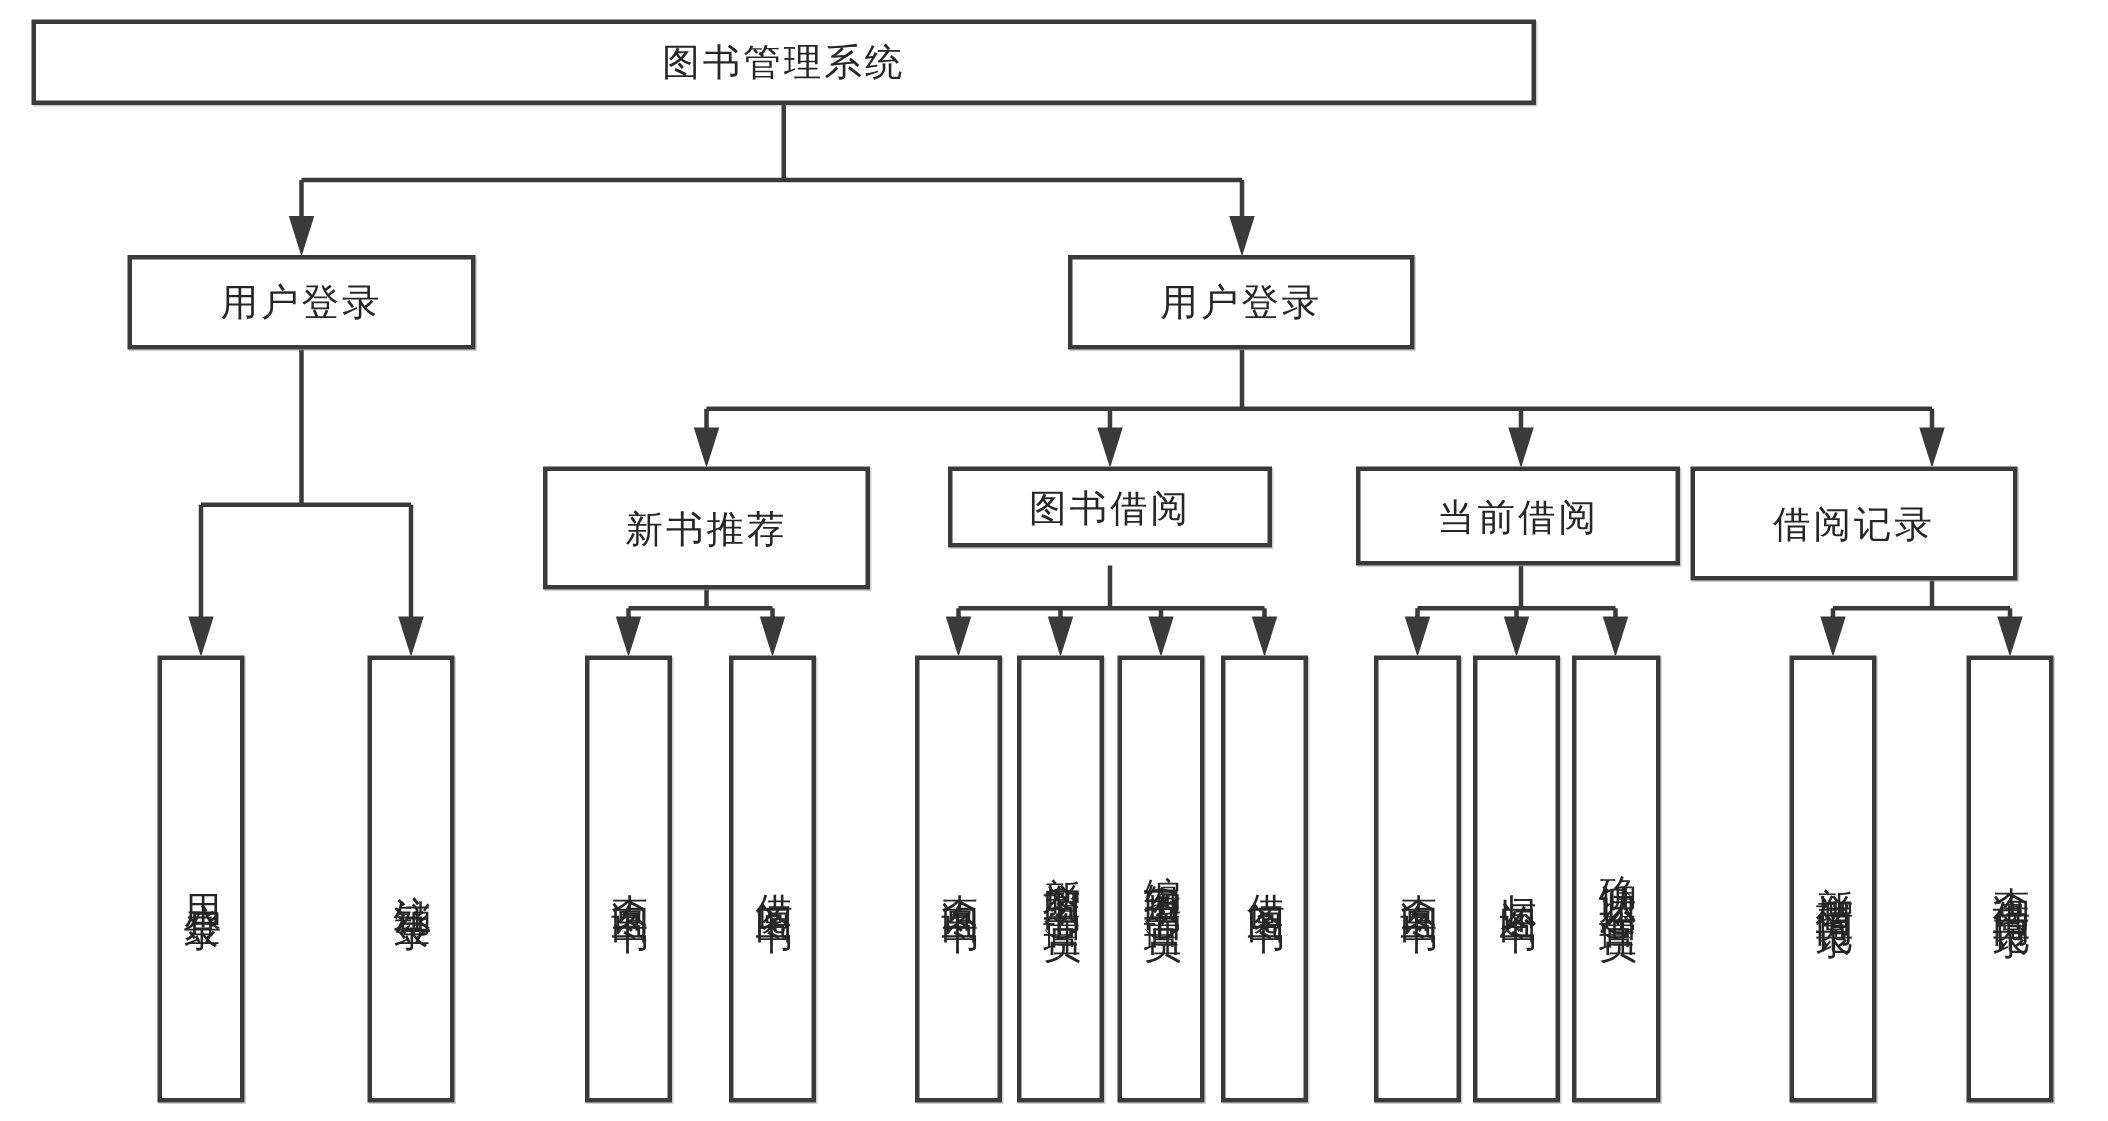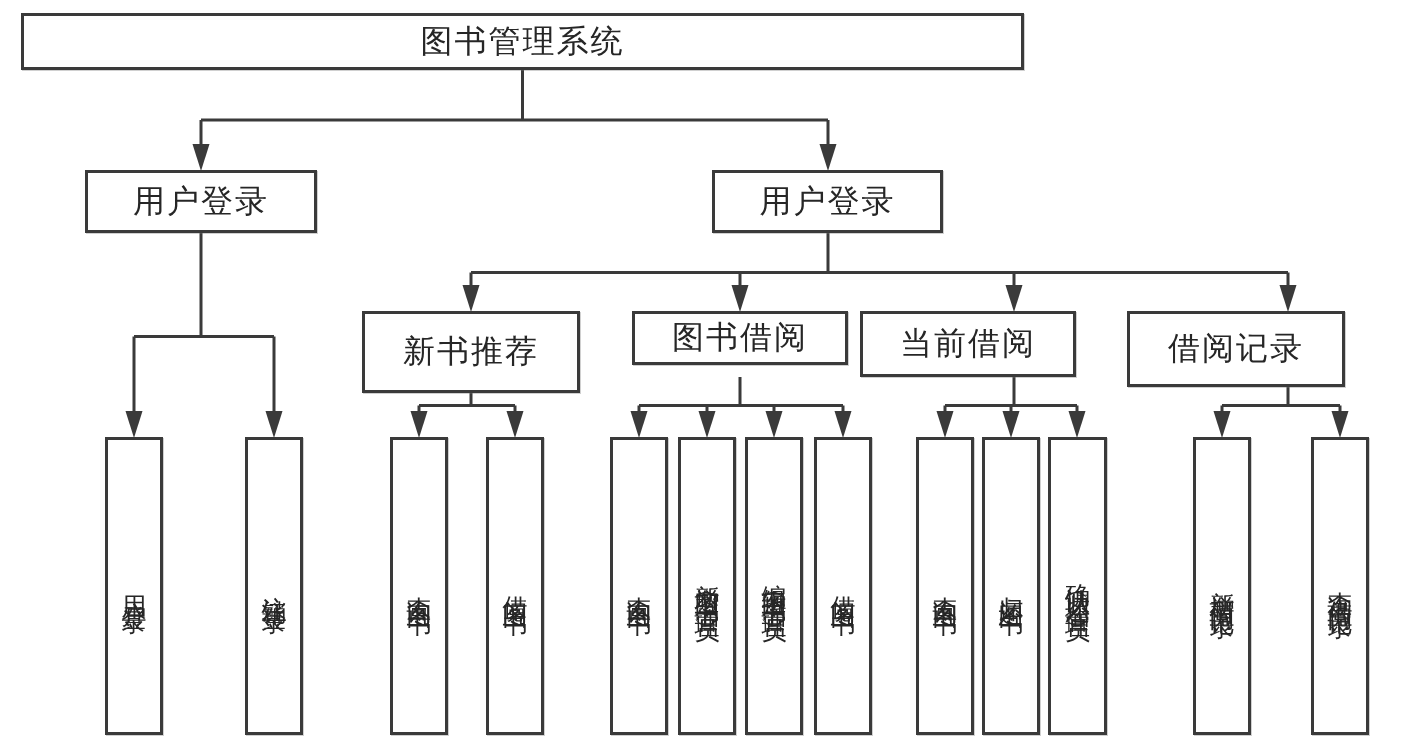--- a/index.html
+++ b/index.html
@@ -26,21 +26,21 @@
     box-sizing: border-box;
     border: 3px solid #3a3a3a;
     background: #ffffff;
     display: flex;
     align-items: center;
     justify-content: center;
     color: #262626;
     box-shadow: 1px 1px 0 rgba(120,120,120,0.35);
   }
   .node-h {
-    font-size: 32px;
+    font-size: 25px;
     letter-spacing: 2px;
     white-space: nowrap;
   }
   .node-v {
     writing-mode: vertical-rl;
     text-orientation: mixed;
     font-size: 25px;
     letter-spacing: 5px;
     line-height: 1;
   }
@@ -99,21 +99,21 @@
     </g>
   </svg>
 
   <div class="node node-h" style="left:21px; top:13px; width:1003px; height:57px;">图书管理系统</div>
 
   <div class="node node-h" style="left:85px; top:170px; width:232px; height:63px;">用户登录</div>
   <div class="node node-h" style="left:712px; top:170px; width:231px; height:63px;">用户登录</div>
 
   <div class="node node-h" style="left:362px; top:311px; width:218px; height:82px;">新书推荐</div>
   <div class="node node-h" style="left:632px; top:311px; width:216px; height:54px;">图书借阅</div>
-  <div class="node node-h" style="left:860px; top:311px; width:216px; height:66px;">当前借阅</div>
+  <div class="node node-h" style="left:904px; top:311px; width:216px; height:66px;">当前借阅</div>
   <div class="node node-h" style="left:1127px; top:311px; width:218px; height:76px;">借阅记录</div>
 
   <div class="node node-v" style="left:105px; top:437px; width:58px; height:298px;">用户登录</div>
   <div class="node node-v" style="left:245px; top:437px; width:58px; height:298px;">注销登录</div>
 
   <div class="node node-v" style="left:390px; top:437px; width:58px; height:298px;">查询图书</div>
   <div class="node node-v" style="left:486px; top:437px; width:58px; height:298px;">借阅图书</div>
 
   <div class="node node-v" style="left:610px; top:437px; width:58px; height:298px;">查询图书</div>
   <div class="node node-v" style="left:678px; top:437px; width:58px; height:298px;">新增图书（管理员）</div>

